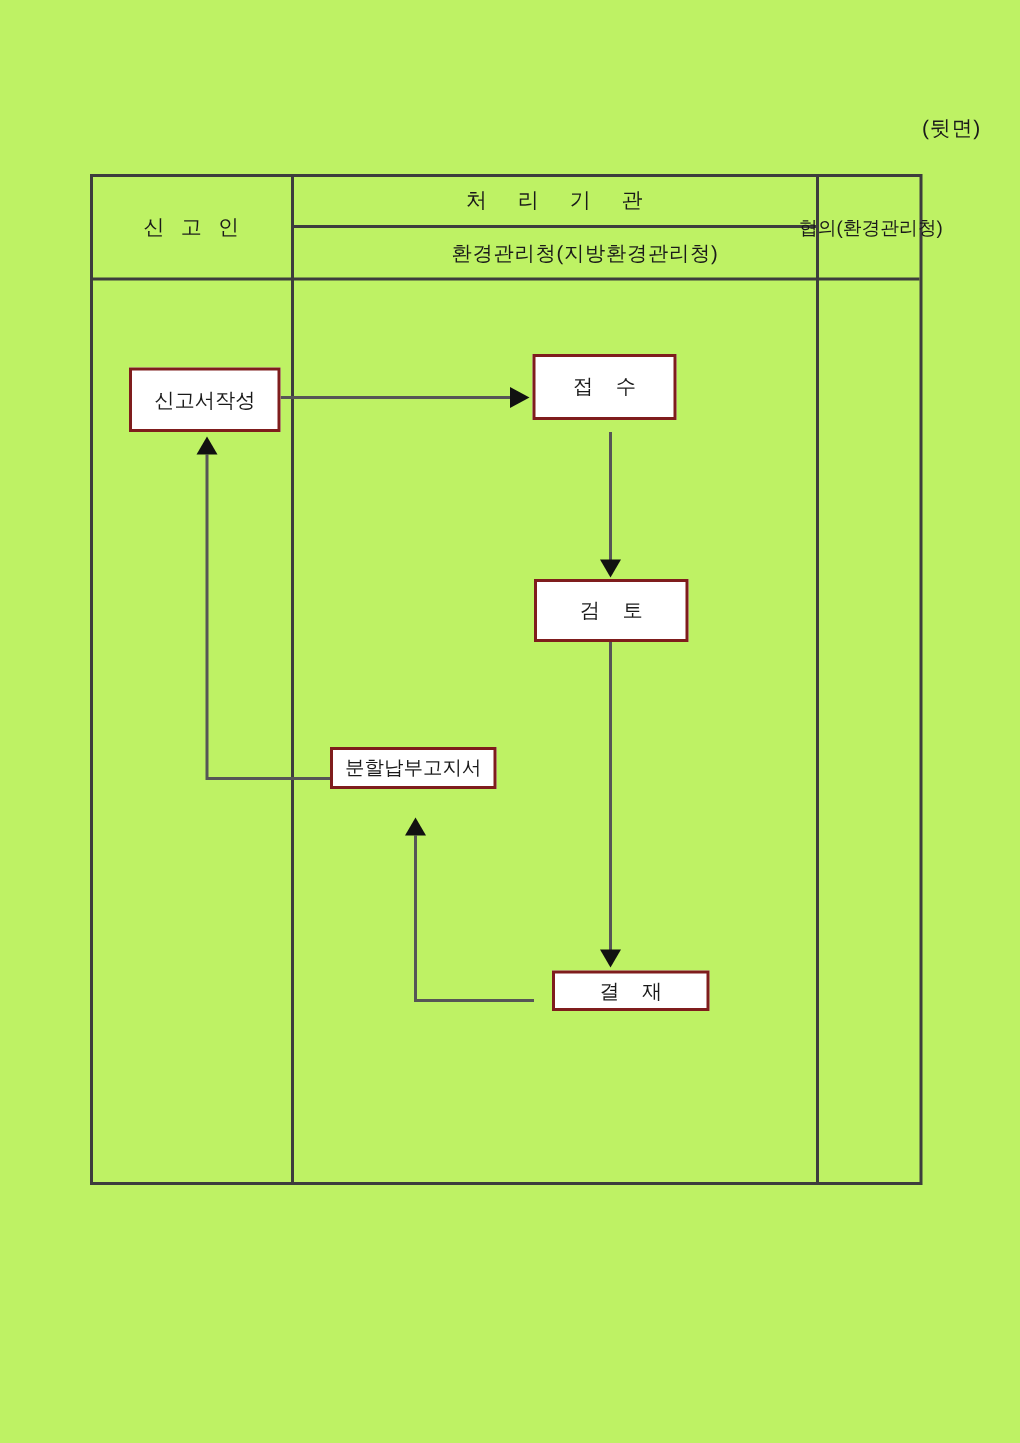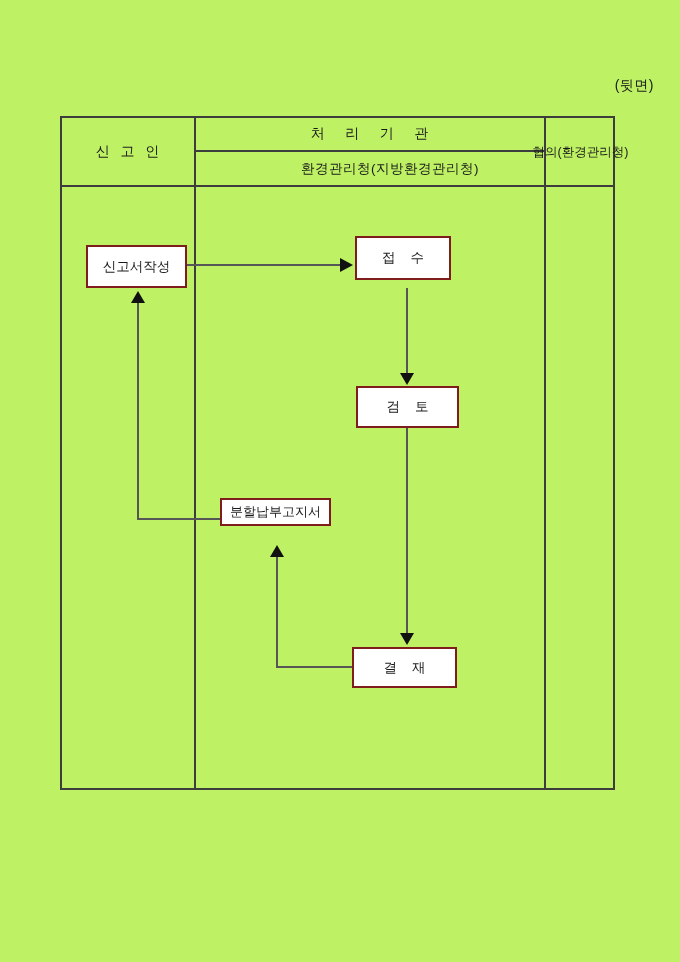--- a/index.html
+++ b/index.html
@@ -85,21 +85,21 @@
     display: flex;
     align-items: center;
     justify-content: center;
     font-size: 13.5px;
     z-index: 3;
   }
   .box-report      { left: 86px;  top: 245px; width: 101px; height: 43px; }
   .box-receipt     { left: 355px; top: 236px; width: 96px; height: 44px; }
   .box-review      { left: 356px; top: 386px; width: 103px; height: 42px; }
   .box-installment { left: 220px; top: 498px; width: 111px; height: 28px; font-size: 13px; }
-  .box-approval    { left: 352px; top: 647px; width: 105px; height: 41px; }
+  .box-approval    { left: 368px; top: 647px; width: 105px; height: 27px; }
 
   
   .hline, .vline {
     position: absolute;
     background: #565656;
     z-index: 2;
   }
   .hline { height: 2px; }
   .vline { width: 2px; }
 

